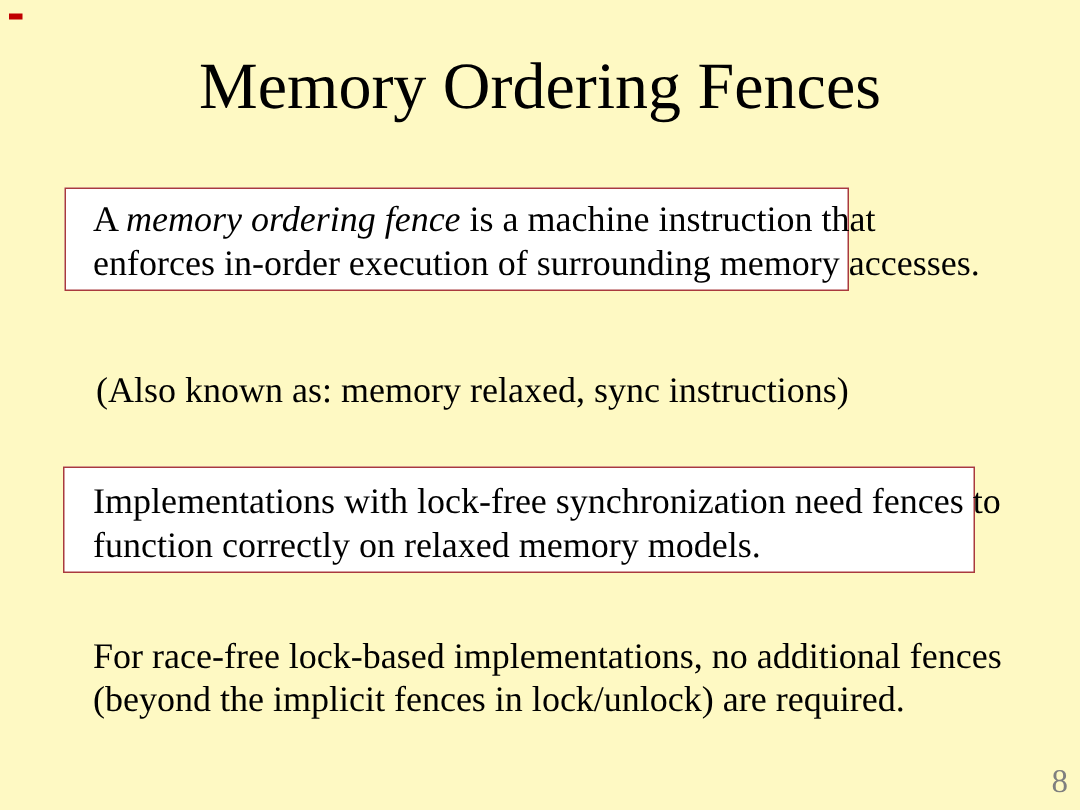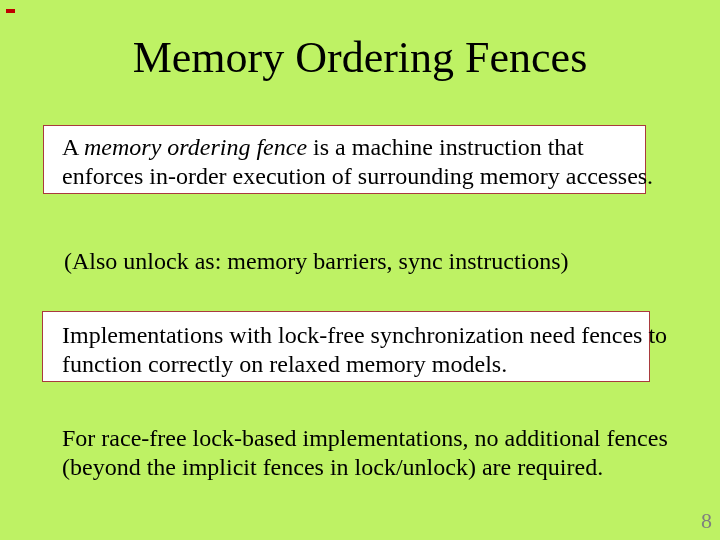--- a/index.html
+++ b/index.html
@@ -37,21 +37,21 @@
   .callout-box {
     position: absolute;
     box-sizing: border-box;
     background: #ffffff;
     border-style: solid;
     border-width: 1.5px;
   }
   .box-definition {
     left: 43px;
     top: 125px;
-    width: 603px;
+    width: 523px;
     height: 69px;
     padding: 7px 6px 0 18px;
   }
   .box-lockfree {
     left: 42px;
     top: 311px;
     width: 608px;
     height: 71px;
     padding: 9px 6px 0 19px;
   }
@@ -74,34 +74,34 @@
     position: absolute;
     right: 8px;
     top: 510px;
     font-size: 22px;
     line-height: 1;
   }
 </style>
 </head>
 <body>
 
-<div id="slide" style="background: #bef264; color: rgb(0, 0, 0);">
+<div id="slide" style="background: #fef9c3; color: rgb(0, 0, 0);">
 
   <div class="corner-mark" style="background: rgb(192, 0, 0);"></div>
 
   <div class="slide-title">Memory Ordering Fences</div>
 
   <div class="callout-box box-definition" style="border-color: rgb(169, 58, 62);">
     <div class="body-text">
       <span>A </span><i>memory ordering fence</i><span> is a machine instruction that</span><br>
       <span>enforces in-order execution of surrounding memory accesses.</span>
     </div>
   </div>
 
-  <div class="body-text aka-note">(Also unlock as: memory barriers, sync instructions)</div>
+  <div class="body-text aka-note">(Also known as: memory relaxed, sync instructions)</div>
 
   <div class="callout-box box-lockfree" style="border-color: rgb(169, 58, 62);">
     <div class="body-text">
       <span>Implementations with lock-free synchronization need fences to</span><br>
       <span>function correctly on relaxed memory models.</span>
     </div>
   </div>
 
   <div class="body-text lockbased-note">
     <span>For race-free lock-based implementations, no additional fences</span><br>

